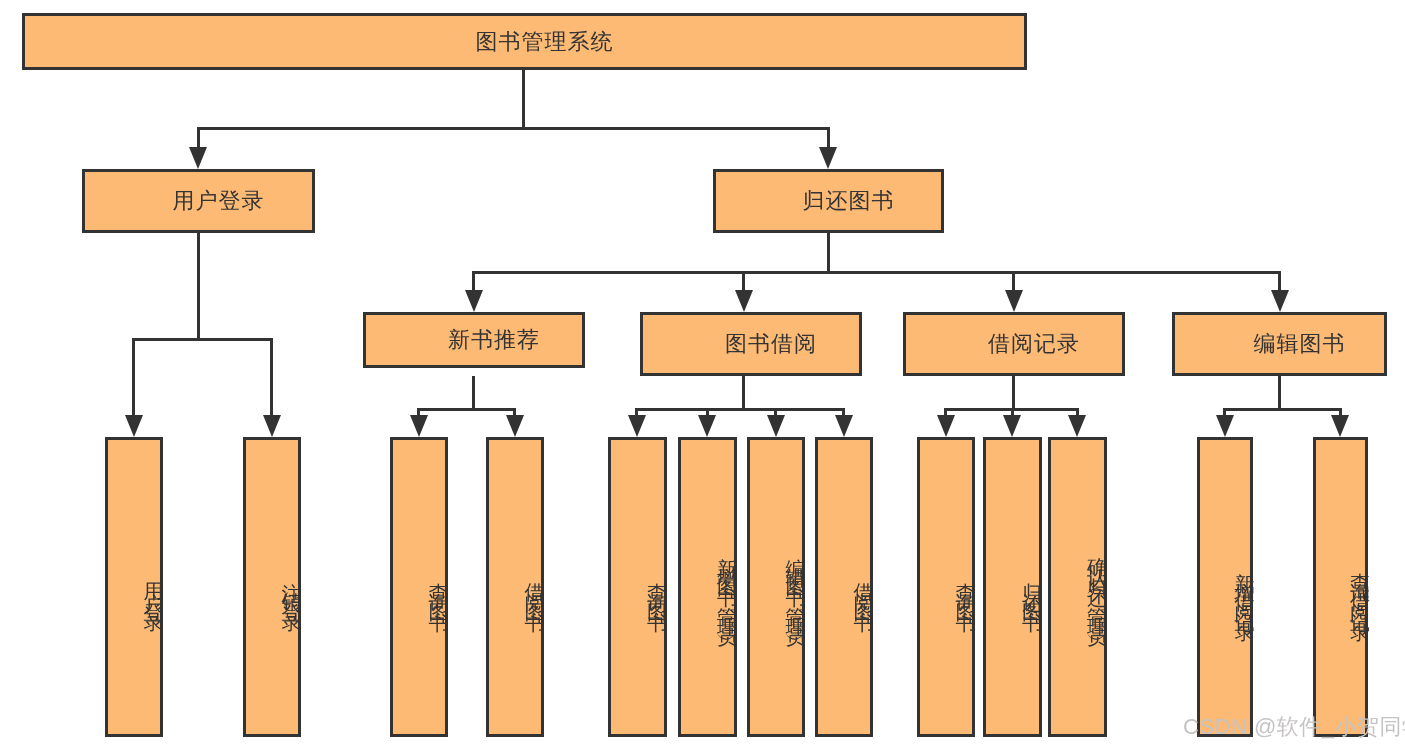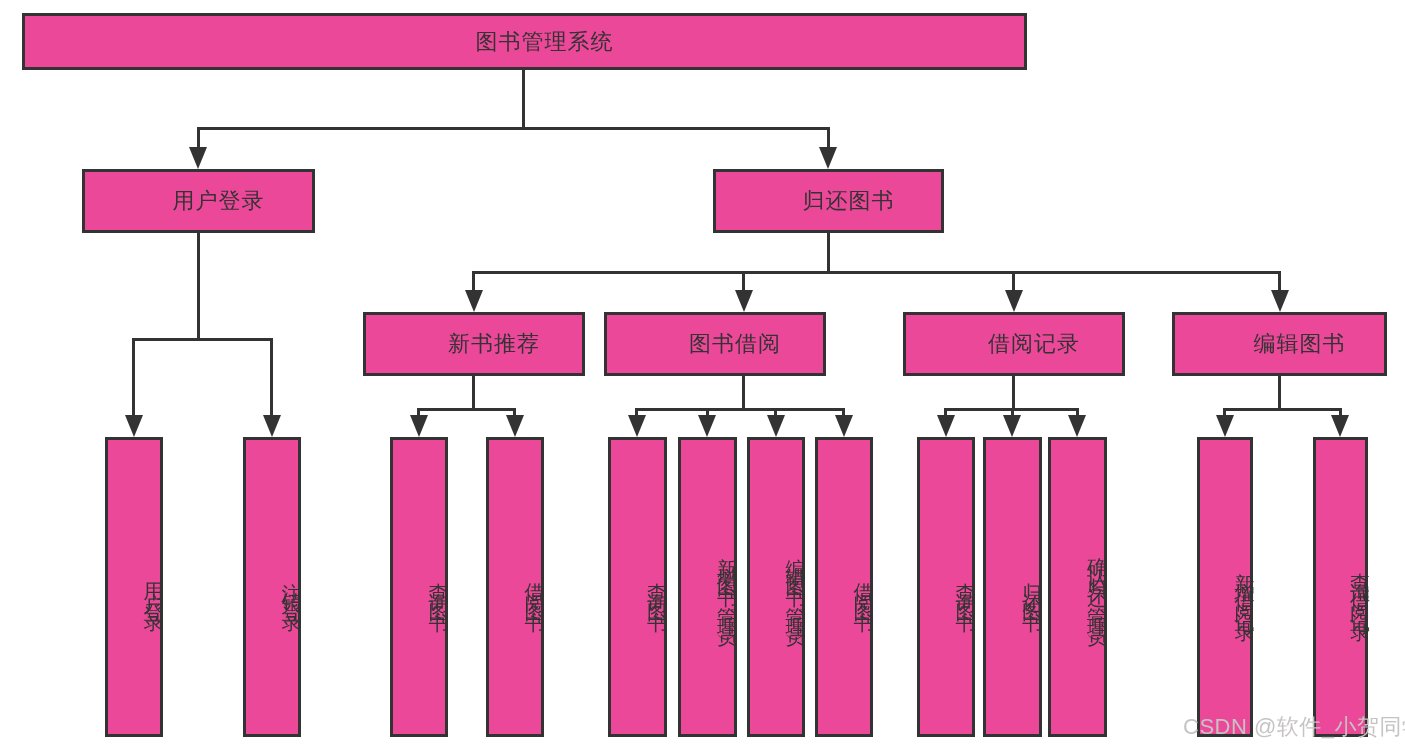--- a/index.html
+++ b/index.html
@@ -17,21 +17,21 @@
   .canvas{
     position:relative;
     width:1405px;
     height:747px;
     background:var(--bg);
     overflow:hidden;
   }
   .box{
     position:absolute;
     border:3px solid var(--line);
-    background:#ec4899;
+    background:#fdba74;
     display:flex;
     align-items:center;
     justify-content:center;
     color:var(--text);
     padding-left:40px;
   }
   .hlabel{
     font-size:22px;
     letter-spacing:1px;
     color:var(--text);
@@ -108,24 +108,24 @@
     <div class="line" style="left:472px;top:271px;width:3px;height:22px"></div>
     <div class="arrow" style="left:465px;top:290px"></div>
     <div class="line" style="left:742px;top:271px;width:3px;height:22px"></div>
     <div class="arrow" style="left:735px;top:290px"></div>
     <div class="line" style="left:1012px;top:271px;width:3px;height:22px"></div>
     <div class="arrow" style="left:1005px;top:290px"></div>
     <div class="line" style="left:1278px;top:271px;width:3px;height:22px"></div>
     <div class="arrow" style="left:1271px;top:290px"></div>
   </div>
 
-  <div class="box" style="left:363px;top:312px;width:222px;height:64px">
+  <div class="box" style="left:363px;top:312px;width:222px;height:56px">
     <span class="hlabel">新书推荐</span>
   </div>
-  <div class="box" style="left:604px;top:312px;width:222px;height:64px">
+  <div class="box" style="left:640px;top:312px;width:222px;height:64px">
     <span class="hlabel">图书借阅</span>
   </div>
   <div class="box" style="left:903px;top:312px;width:222px;height:64px">
     <span class="hlabel">借阅记录</span>
   </div>
   <div class="box" style="left:1172px;top:312px;width:215px;height:64px">
     <span class="hlabel">编辑图书</span>
   </div>
 
   <div>

